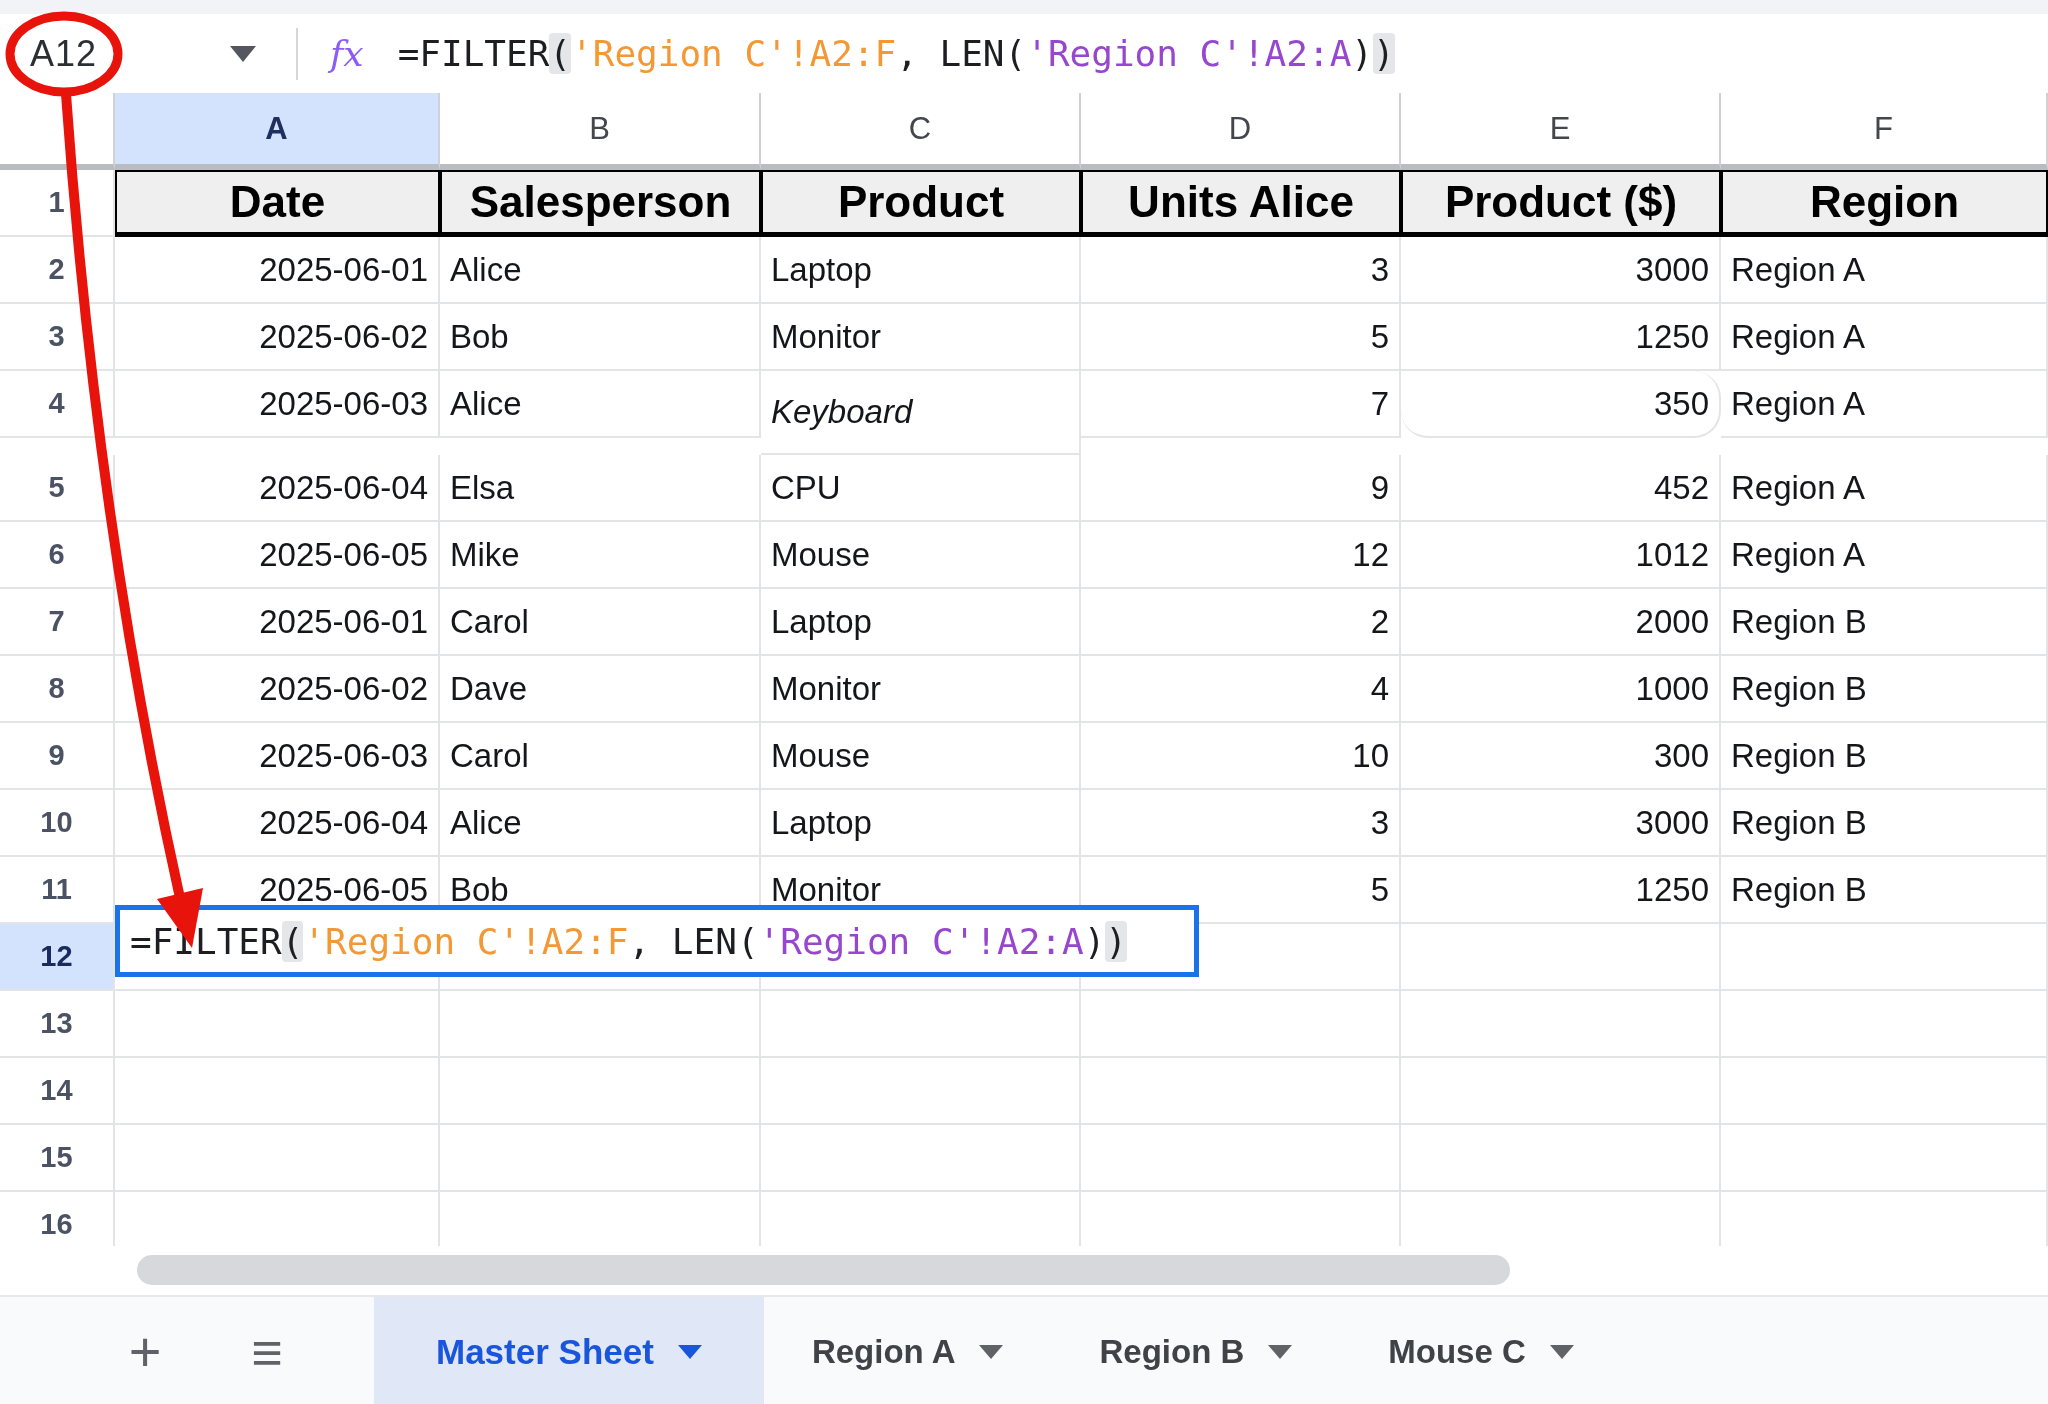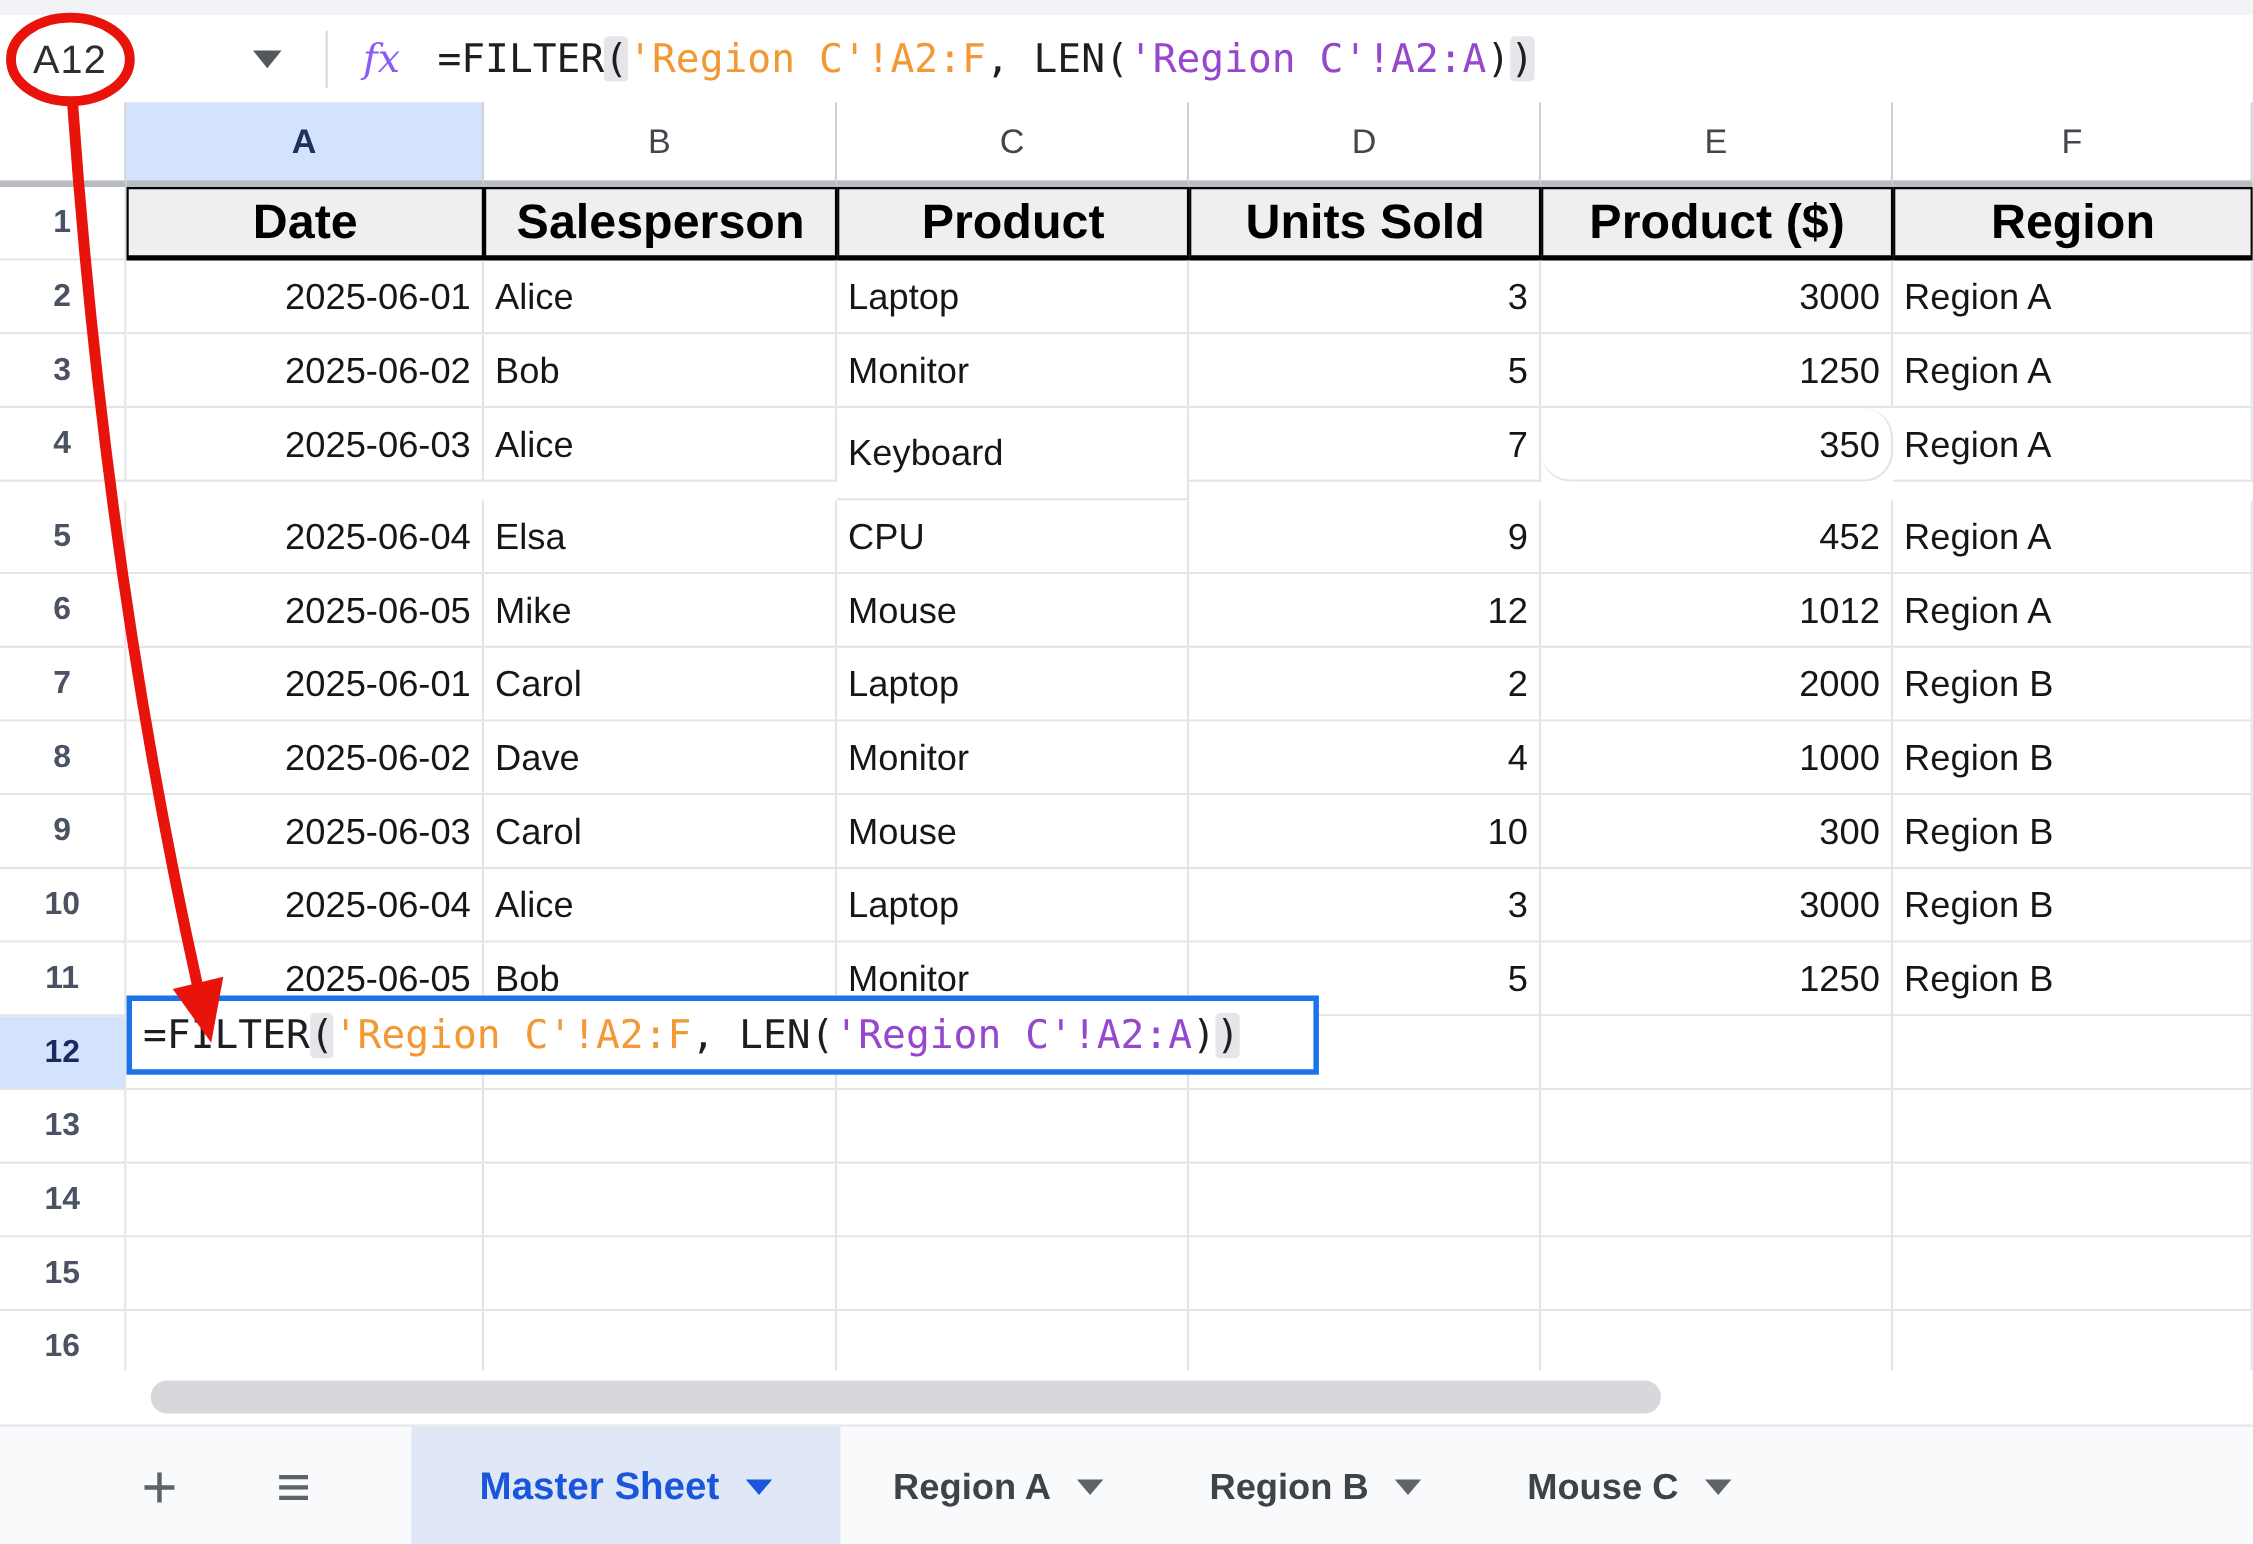--- a/index.html
+++ b/index.html
@@ -84,21 +84,21 @@
         <div class="cell " style="width: 320px; height: 77px;">C</div>
         <div class="cell " style="width: 320px; height: 77px;">D</div>
         <div class="cell " style="width: 320px; height: 77px;">E</div>
         <div class="cell " style="width: 327px; height: 77px;">F</div>
       </div>
       <div class="grid-row hdr">
         <div class="cell rowhead" style="width: 115px; height: 67px;">1</div>
         <div class="cell datacell al-c" style="width: 325px; height: 67px;">Date</div>
         <div class="cell datacell al-c" style="width: 321px; height: 67px;">Salesperson</div>
         <div class="cell datacell al-c" style="width: 320px; height: 67px;">Product</div>
-        <div class="cell datacell al-c" style="width: 320px; height: 67px;">Units Sold</div>
+        <div class="cell datacell al-c" style="width: 320px; height: 67px;">Units Alice</div>
         <div class="cell datacell al-c" style="width: 320px; height: 67px;">Product ($)</div>
         <div class="cell datacell al-c" style="width: 327px; height: 67px;">Region</div>
       </div>
       <div class="grid-row">
         <div class="cell rowhead" style="width: 115px; height: 67px;">2</div>
         <div class="cell datacell al-r" style="width: 325px; height: 67px;">2025-06-01</div>
         <div class="cell datacell al-l" style="width: 321px; height: 67px;">Alice</div>
         <div class="cell datacell al-l" style="width: 320px; height: 67px;">Laptop</div>
         <div class="cell datacell al-r" style="width: 320px; height: 67px;">3</div>
         <div class="cell datacell al-r" style="width: 320px; height: 67px;">3000</div>
@@ -110,21 +110,21 @@
         <div class="cell datacell al-l" style="width: 321px; height: 67px;">Bob</div>
         <div class="cell datacell al-l" style="width: 320px; height: 67px;">Monitor</div>
         <div class="cell datacell al-r" style="width: 320px; height: 67px;">5</div>
         <div class="cell datacell al-r" style="width: 320px; height: 67px;">1250</div>
         <div class="cell datacell al-l" style="width: 327px; height: 67px;">Region A</div>
       </div>
       <div class="grid-row">
         <div class="cell rowhead" style="width: 115px; height: 67px;">4</div>
         <div class="cell datacell al-r" style="width: 325px; height: 67px;">2025-06-03</div>
         <div class="cell datacell al-l" style="width: 321px; height: 67px;">Alice</div>
-        <div class="cell datacell al-l" style="width: 320px; height: 84px;">Keyboard</div>
+        <div class="cell datacell al-l" style="width: 320px; height: 84px; font-style: italic;">Keyboard</div>
         <div class="cell datacell al-r" style="width: 320px; height: 67px;">7</div>
         <div class="cell datacell al-r" style="width: 320px; height: 67px; border-radius: 27px;">350</div>
         <div class="cell datacell al-l" style="width: 327px; height: 67px;">Region A</div>
       </div>
       <div class="grid-row">
         <div class="cell rowhead" style="width: 115px; height: 67px;">5</div>
         <div class="cell datacell al-r" style="width: 325px; height: 67px;">2025-06-04</div>
         <div class="cell datacell al-l" style="width: 321px; height: 67px;">Elsa</div>
         <div class="cell datacell al-l" style="width: 320px; height: 67px;">CPU</div>
         <div class="cell datacell al-r" style="width: 320px; height: 67px;">9</div>

